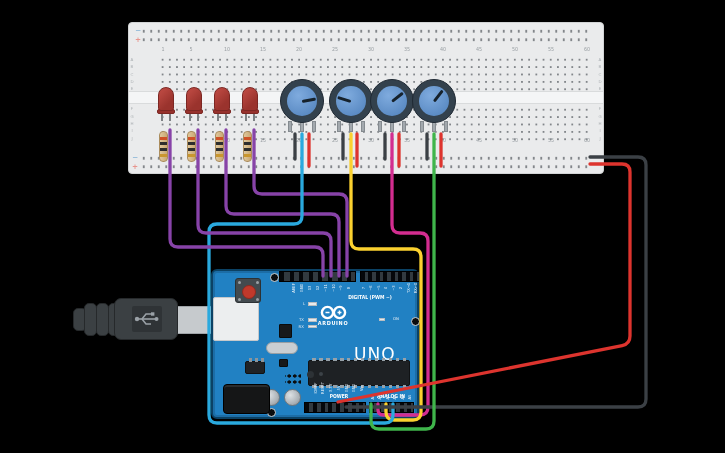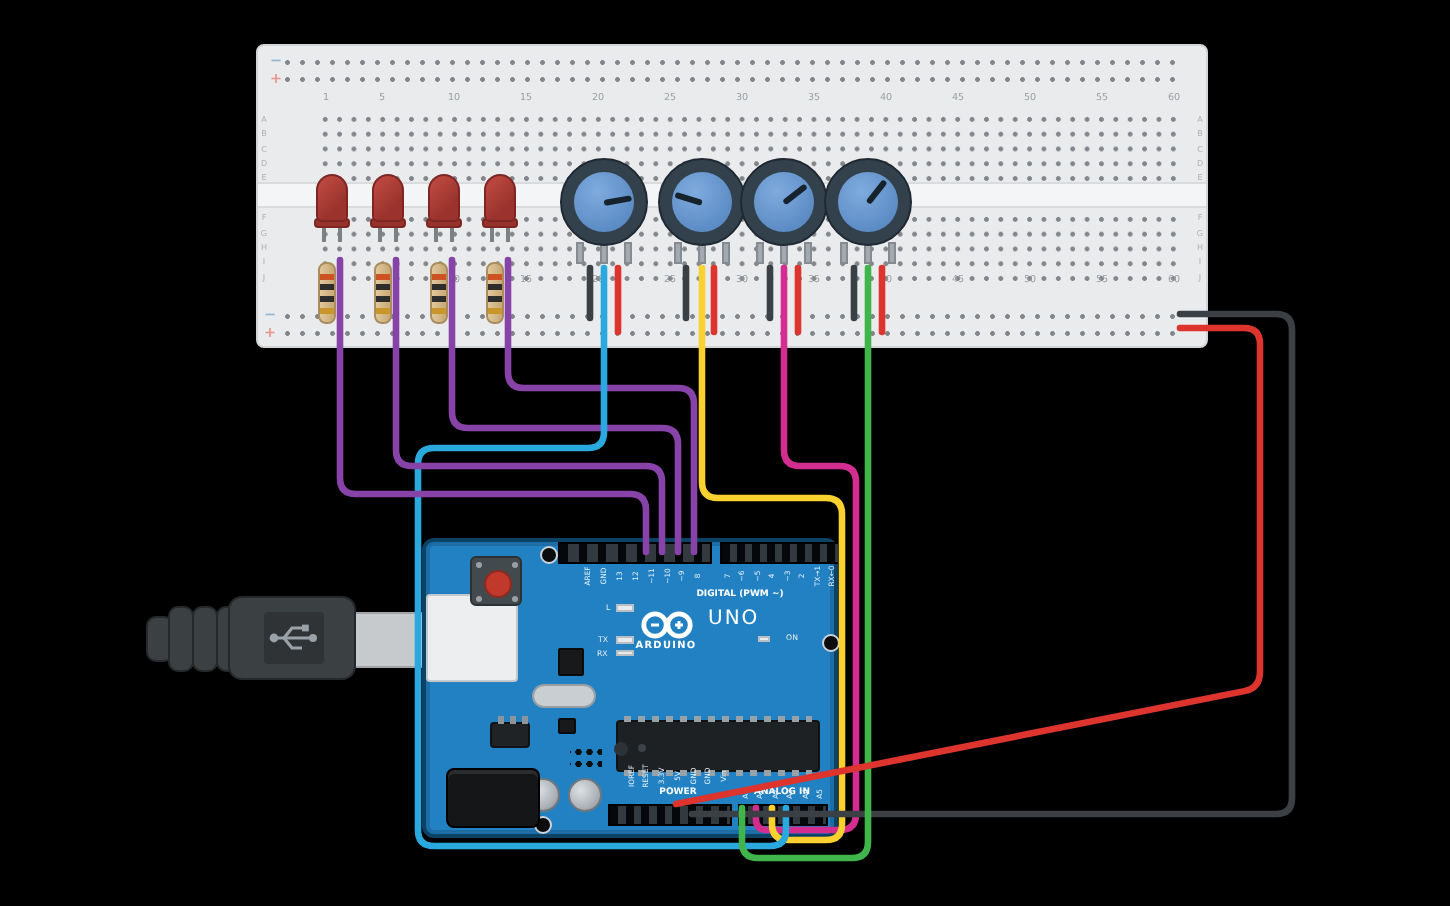--- a/index.html
+++ b/index.html
@@ -45,21 +45,21 @@
   .strip{background:#050708;border:1px solid #000;
          background-image:repeating-linear-gradient(90deg,#05070a 0 4px,#323a40 4px var(--p));}
   .s-dleft{left:66px;top:0;width:77px;height:11px;--p:9.6px;}
   .s-dright{left:147px;top:0;width:60px;height:11px;--p:7.5px;}
   .s-power{left:91px;top:131px;width:62px;height:11px;--p:7.75px;}
   .s-analog{left:156px;top:131px;width:45px;height:11px;--p:7.5px;}
   .pinlabel{color:#e8f1f8;font-size:8px;white-space:nowrap;
             transform:translate(-50%,-50%) rotate(-90deg) scale(.46);}
   .cap-text{color:#fff;font-size:9px;font-weight:bold;white-space:nowrap;
             transform:translate(-50%,-50%) scale(.5);}
-  .uno-text{color:#fff;font-size:10px;letter-spacing:1px;}
+  .uno-text{color:#fff;font-size:17px;letter-spacing:1px;margin-top:40px;}
   .ard-text{color:#fff;font-size:9px;font-weight:bold;letter-spacing:1.2px;white-space:nowrap;
             transform:translate(-50%,-50%) scale(.55);}
   .statlbl{color:#e8eef3;font-size:7px;transform:translate(-100%,-50%) scale(.55);white-space:nowrap;}
   .statled{width:9px;height:3.5px;background:#e8ebed;border:0.5px solid #b9bec2;}
   .mhole{width:9px;height:9px;border-radius:50%;background:#0a0c0e;border:1.5px solid #ccd3d8;}
   .chip{background:#17191b;border:1px solid #0a0b0c;border-radius:1px;}
   .dip{left:95px;top:89px;width:102px;height:26px;background:#1e2124;border:1px solid #101214;border-radius:2px;}
   .dip:before,.dip:after{content:"";position:absolute;left:3px;right:3px;height:3px;
       background:repeating-linear-gradient(90deg,#97a1a8 0 3.5px,rgba(0,0,0,0) 3.5px 7px);}
   .dip:before{top:-3px;} .dip:after{bottom:-3px;}

